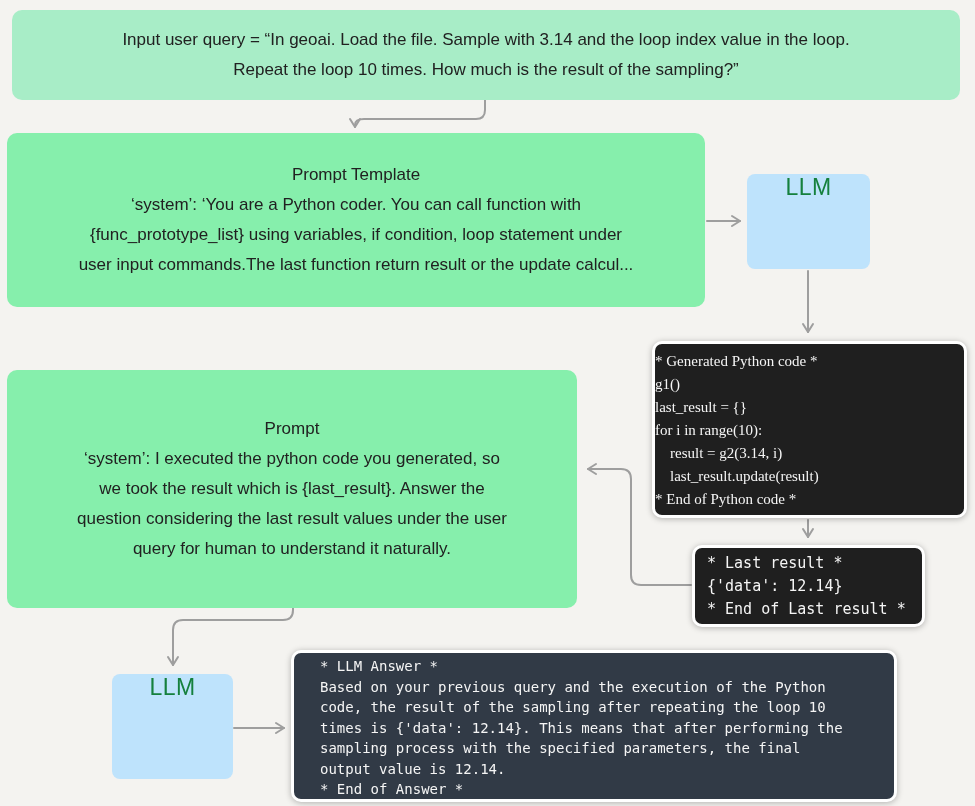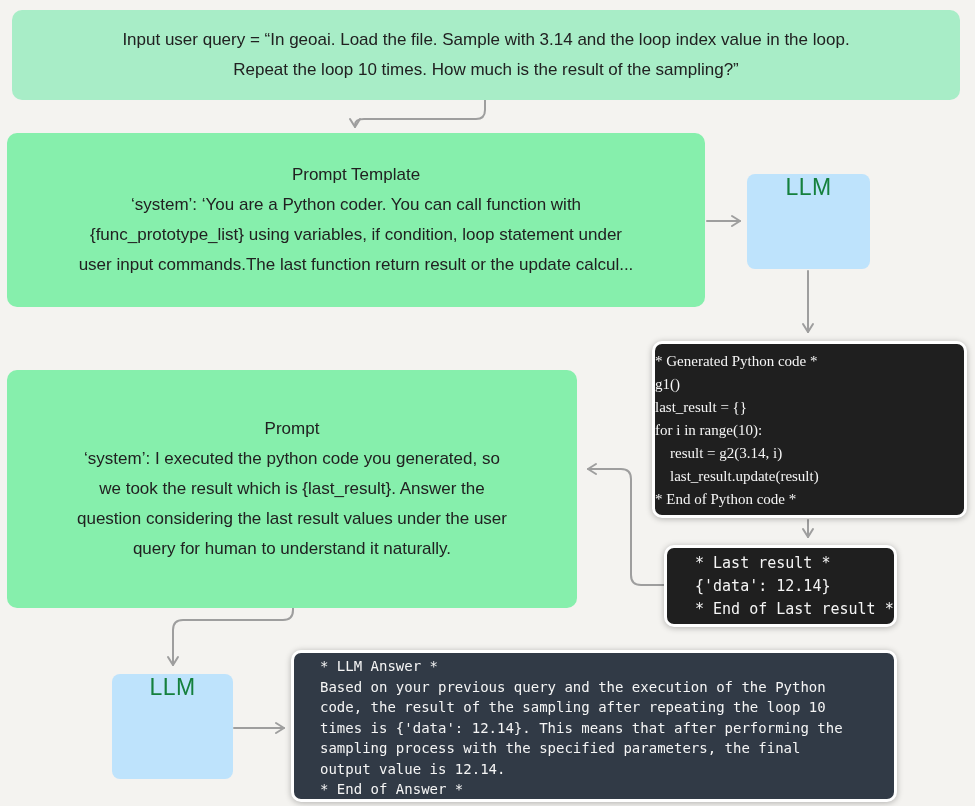--- a/index.html
+++ b/index.html
@@ -38,21 +38,21 @@
     box-shadow: 0 1px 6px rgba(0,0,0,0.28);
     font-family: "DejaVu Sans Mono", monospace;
     white-space: pre; overflow: hidden;
   }
 
   #user-query      { left: 12px;  top: 10px;  width: 948px; height: 90px;  padding: 0 30px; }
   #prompt-template { left: 7px;   top: 133px; width: 698px; height: 174px; padding: 0 14px; }
   #llm-top         { left: 747px; top: 174px; width: 123px; height: 95px; }
   #generated-code  { left: 652px; top: 341px; width: 315px; height: 177px; padding: 6px 0; font-size: 15px; line-height: 23px; font-family: Liberation Serif, serif; }
   #prompt-followup { left: 7px;   top: 370px; width: 570px; height: 238px; padding: 0 14px; }
-  #last-result     { left: 664px; top: 545px; width: 233px; height: 82px;  padding: 4px 28px; font-size: 15px; line-height: 23px; }
+  #last-result     { left: 692px; top: 545px; width: 233px; height: 82px;  padding: 4px 12px; font-size: 15px; line-height: 23px; }
   #llm-bottom      { left: 112px; top: 674px; width: 121px; height: 105px; }
   #llm-answer      { left: 291px; top: 650px; width: 606px; height: 152px; padding: 3px 26px; font-size: 14px; line-height: 20.5px; background: #313a46; }
 </style>
 </head>
 <body>
 
 <div class="canvas">
 
   <svg class="connectors" viewBox="0 0 975 806" xmlns="http://www.w3.org/2000/svg">
     <defs>

